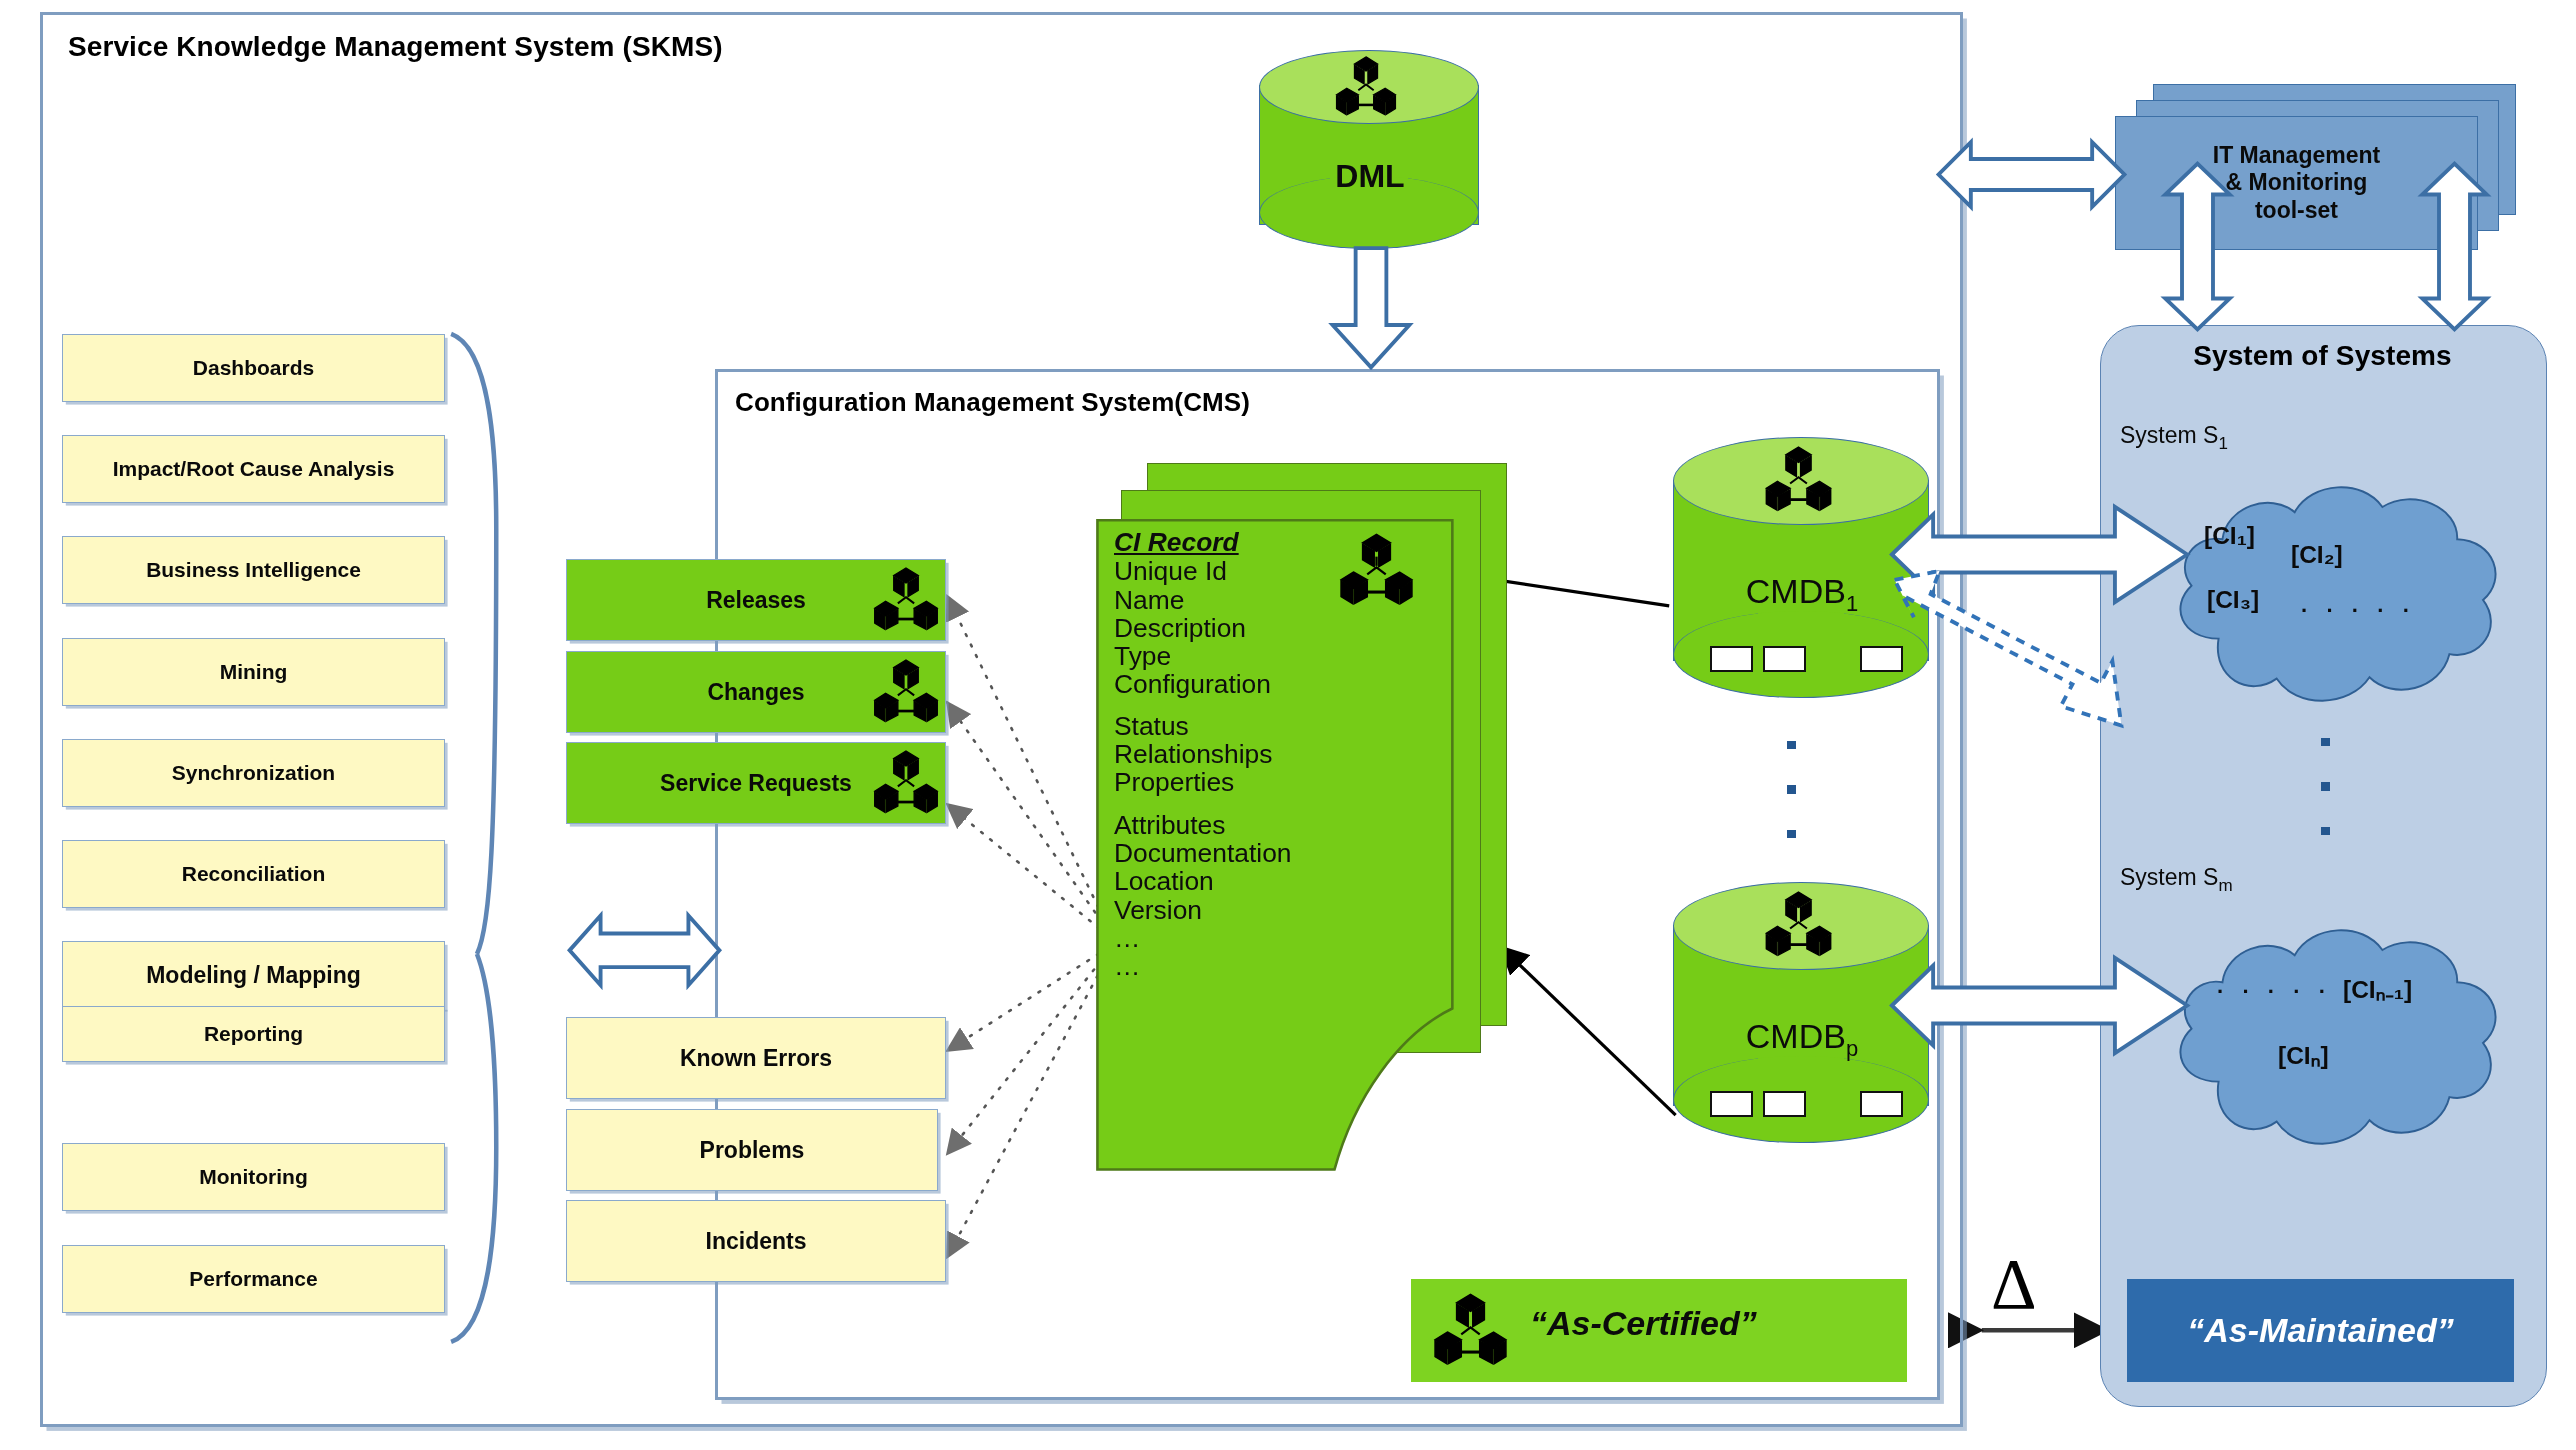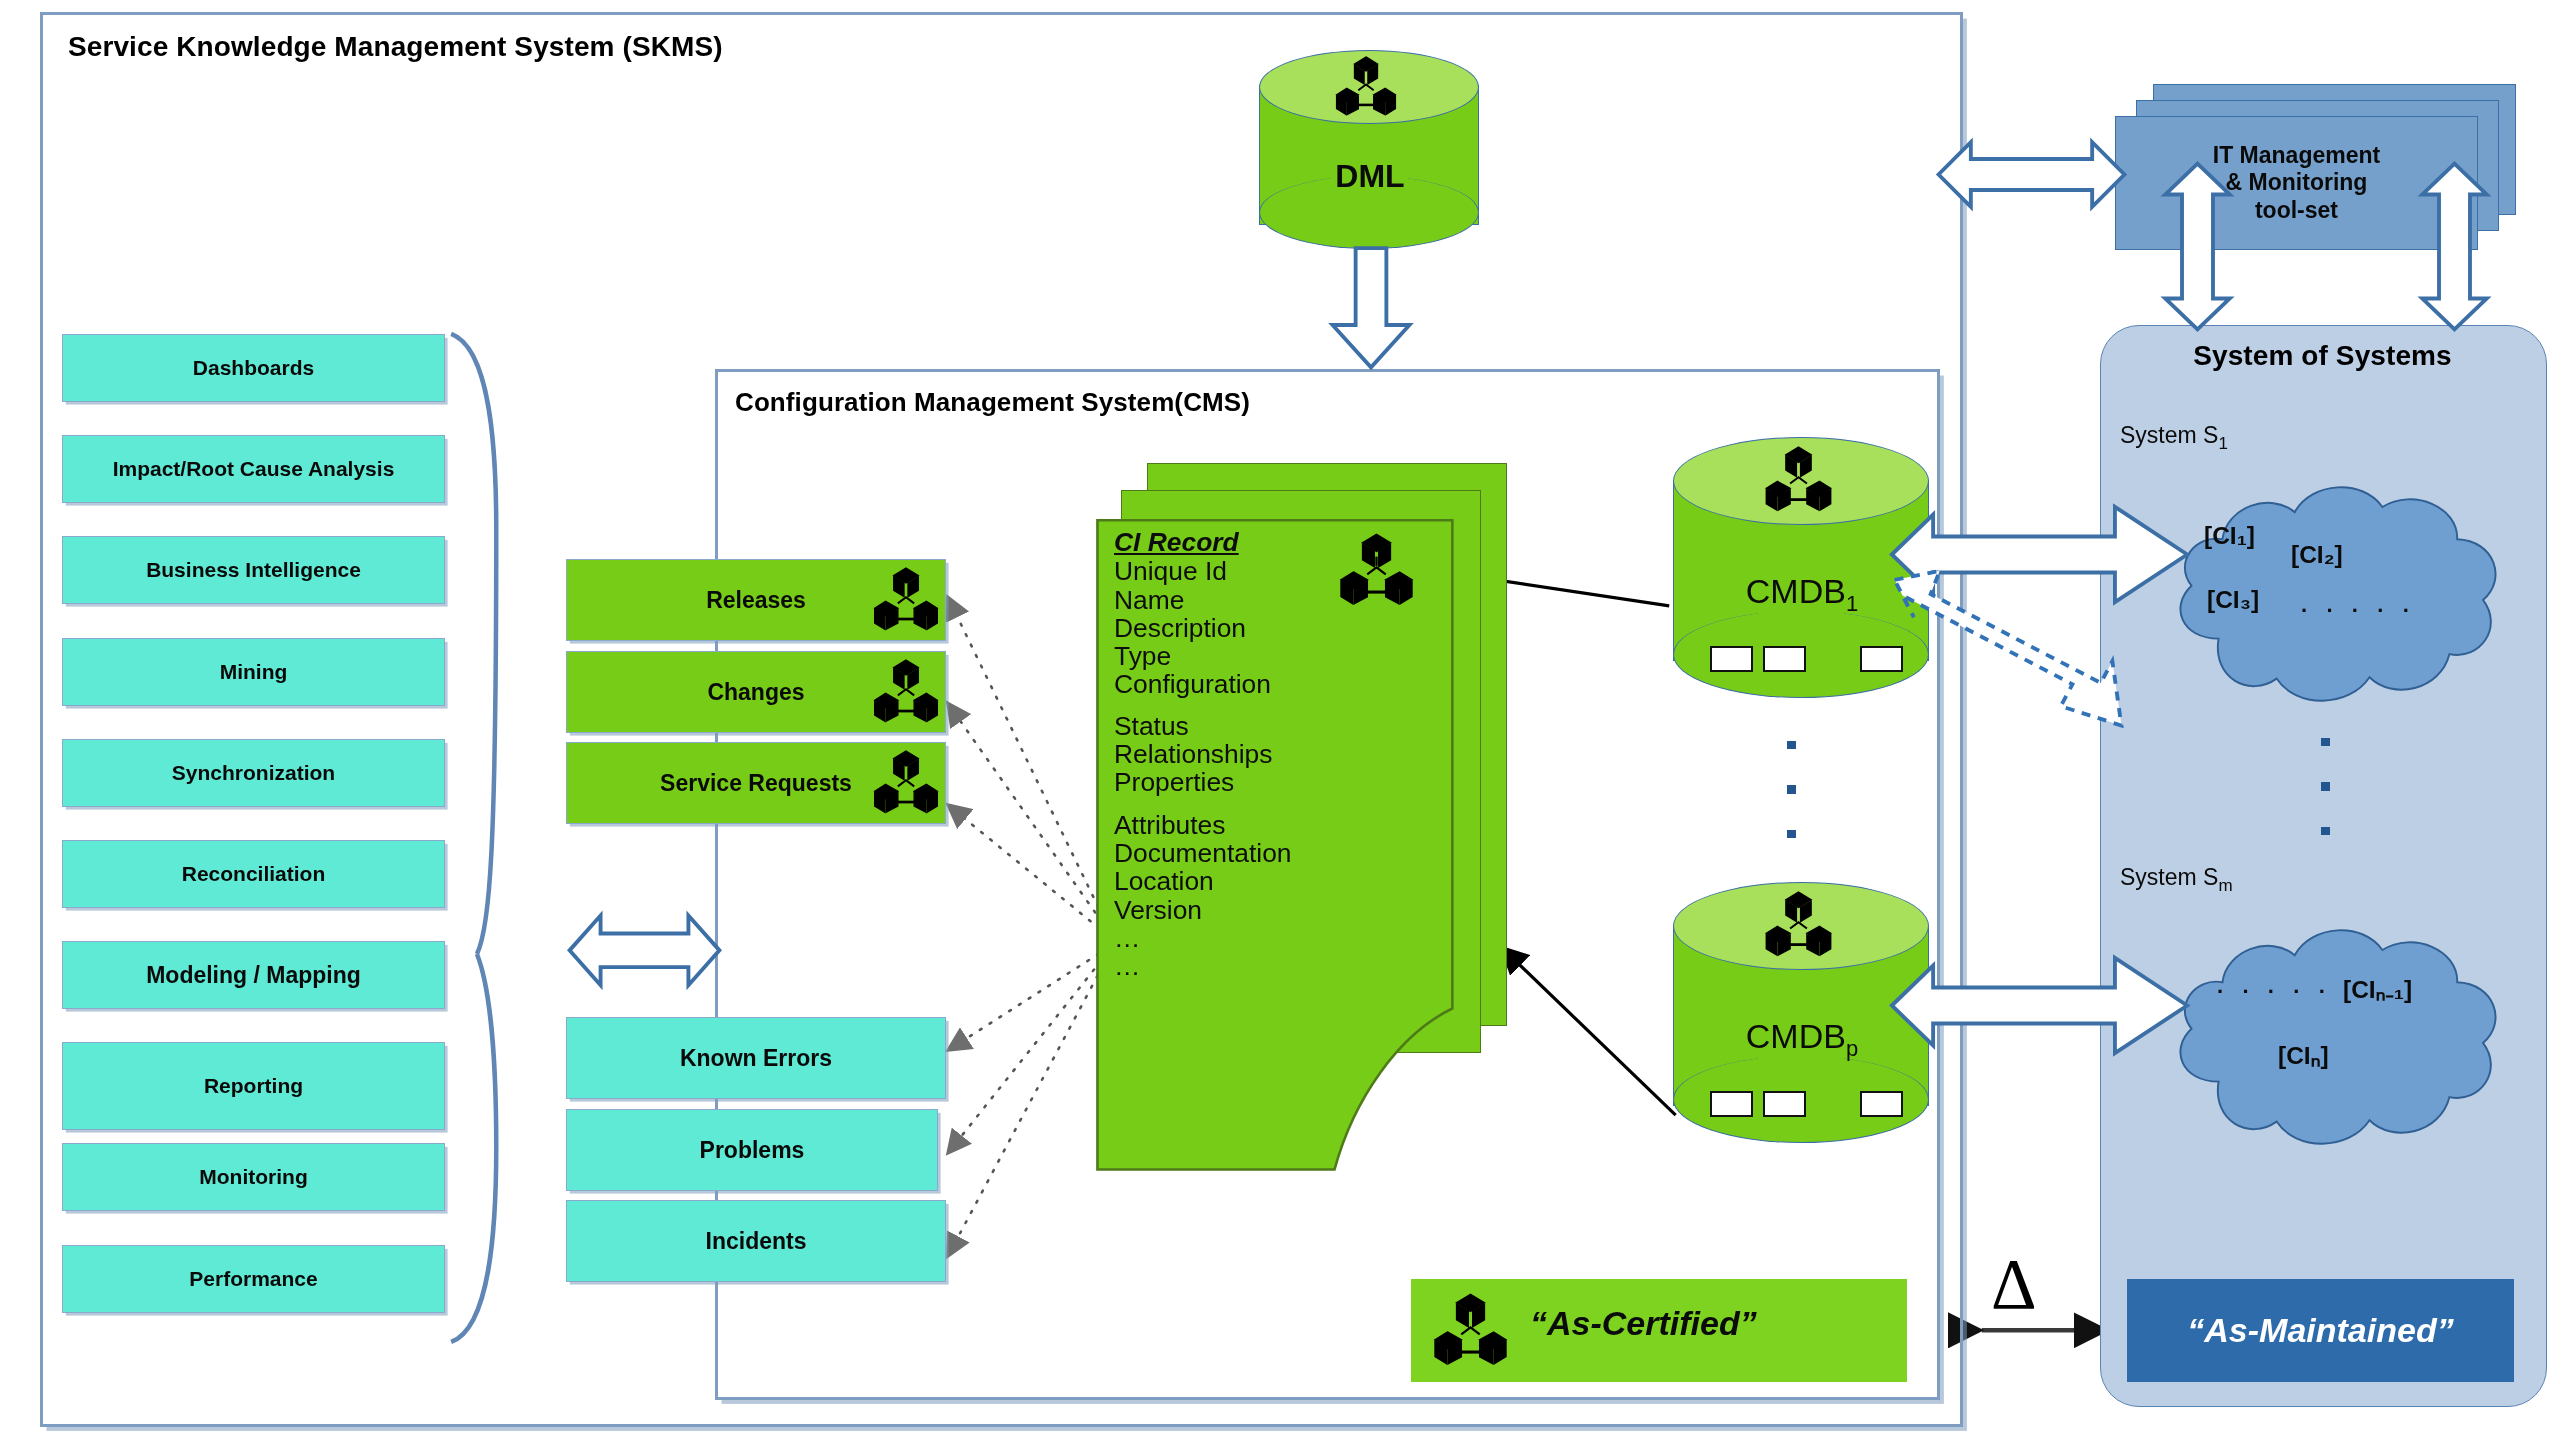--- a/index.html
+++ b/index.html
@@ -6,21 +6,21 @@
   html,body{margin:0;padding:0;background:#ffffff;}
   body{font-family:"Liberation Sans", sans-serif;}
   #stage{position:relative;width:2576px;height:1451px;background:#ffffff;overflow:hidden;}
   .abs{position:absolute;}
   
   .frame{box-sizing:border-box;border:3.2px solid #7f9dc0;background:transparent;}
   .frame-shadow{box-shadow:5.2px 5.2px 0 -1.3px rgba(125,155,190,.55);}
   
   .title-lg{font-weight:bold;color:#000;letter-spacing:0.1px;}
   
-  .listbox{box-sizing:border-box;border:1.9px solid #8aa9cc;background:#5eead4;
+  .listbox{box-sizing:border-box;border:1.9px solid #8aa9cc;background:#fef9c3;
            display:flex;align-items:center;justify-content:center;text-align:center;
            font-weight:bold;color:#0a0a0a;box-shadow:3.2px 3.2px 0 -0.6px rgba(125,155,190,.55);}
   
   .greenbox{box-sizing:border-box;border:1.9px solid #8aa9cc;background:#7ed321;
             display:flex;align-items:center;justify-content:center;text-align:center;
             font-weight:bold;color:#0a0a0a;box-shadow:3.2px 3.2px 0 -0.6px rgba(125,155,190,.55);}
   .greenbox.g{background:#76cc17;}
   
   .cicard{background:#76cc17;border:1.3px solid #4e7a18;}
   .cilist{color:#0d0d0d;line-height:1.0;}
@@ -112,21 +112,21 @@
       </div>
       <div class="listbox abs" style="left: 0px; top: 405px; width: 383px; height: 68px; font-size: 21px; padding: 0px 6.4px;">
         <span>Synchronization</span>
       </div>
       <div class="listbox abs" style="left: 0px; top: 506px; width: 383px; height: 68px; font-size: 21px; padding: 0px 6.4px;">
         <span>Reconciliation</span>
       </div>
       <div class="listbox abs" style="left: 0px; top: 607px; width: 383px; height: 68px; font-size: 23px; padding: 0px 6.4px;">
         <span>Modeling / Mapping</span>
       </div>
-      <div class="listbox abs" style="left: 0px; top: 708px; width: 383px; height: 88px; font-size: 21px; padding: 0px 7px;">
+      <div class="listbox abs" style="left: 0px; top: 672px; width: 383px; height: 56px; font-size: 21px; padding: 0px 7px;">
         <span>Reporting</span>
       </div>
       <div class="listbox abs" style="left: 0px; top: 809px; width: 383px; height: 68px; font-size: 21px; padding: 0px 6.4px;">
         <span>Monitoring</span>
       </div>
       <div class="listbox abs" style="left: 0px; top: 911px; width: 383px; height: 68px; font-size: 21px; padding: 0px 6.4px;">
         <span>Performance</span>
       </div>
     </div>
 

